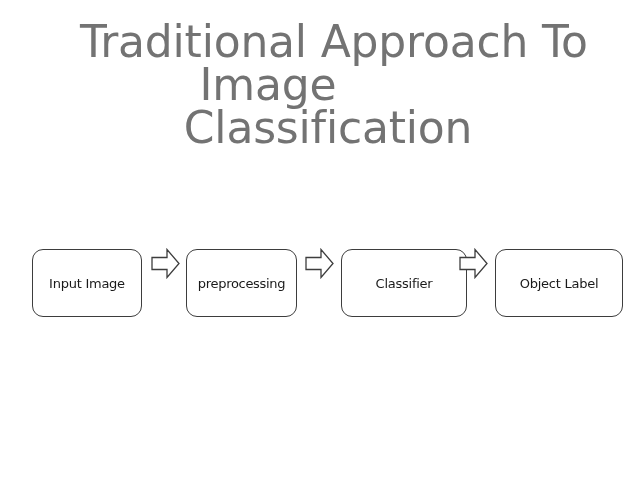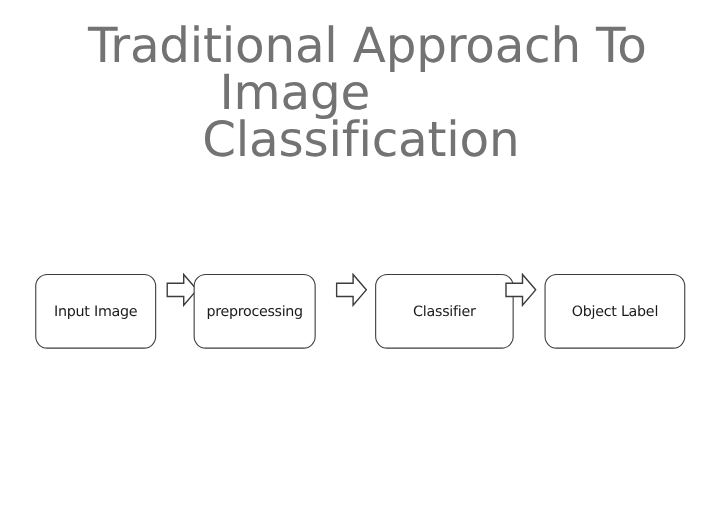--- a/index.html
+++ b/index.html
@@ -77,21 +77,21 @@
   .flow-box .box-label {
     font-family: "DejaVu Sans", sans-serif;
     font-size: 13px;
     line-height: 15px;
     color: #1a1a1a;
     white-space: nowrap;
     letter-spacing: -0.25px;
   }
 
   #box-input    { left: 32px;  width: 110px; }
-  #box-preproc  { left: 176px; width: 111px; }
+  #box-preproc  { left: 186px; width: 111px; }
   #box-classif  { left: 341px; width: 126px; }
   #box-output   { left: 495px; width: 128px; }
 
   
   #box-preproc .box-label { font-size: 13px; letter-spacing: -0.3px; }
 
   .flow-arrow {
     position: absolute;
     top: 19px;
     width: 29px;

